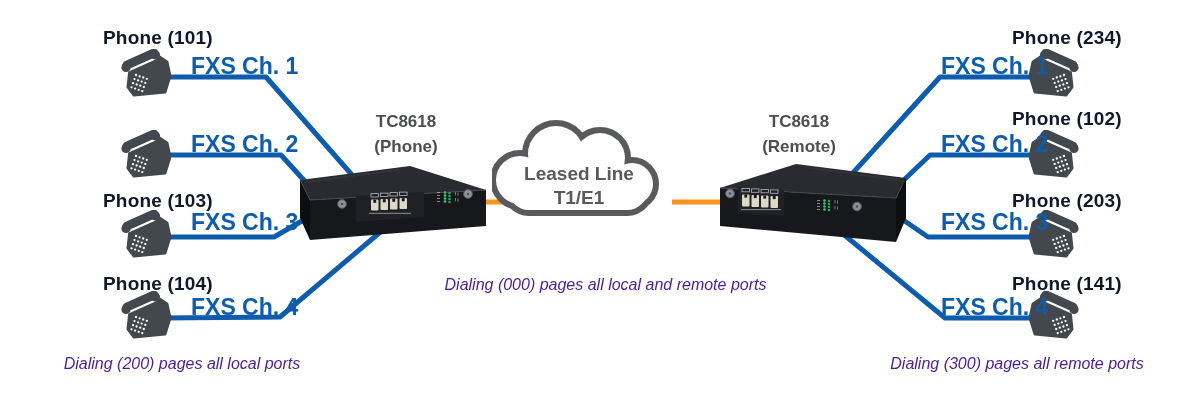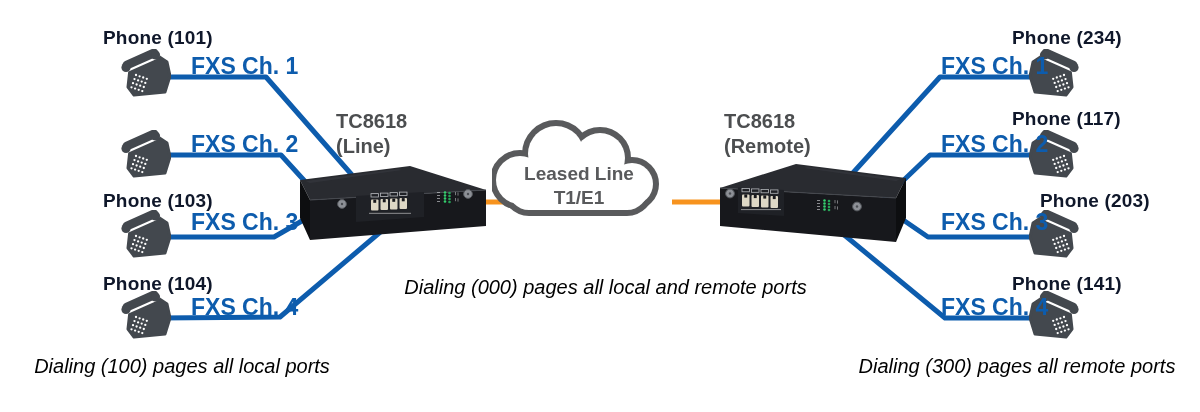--- a/index.html
+++ b/index.html
@@ -8,25 +8,25 @@
     font-family:"Liberation Sans", sans-serif;
   }
   .phone-label{
     position:absolute;font-size:19px;font-weight:bold;color:#0f172a;white-space:nowrap;
     letter-spacing:.2px;
   }
   .fxs-label{
     position:absolute;font-size:23px;font-weight:bold;color:#0d5cad;white-space:nowrap;
   }
   .dev-label{
-    position:absolute;font-size:20px;font-weight:bold;color:#4c4e50;text-align:left;
+    position:absolute;font-size:17px;font-weight:bold;color:#4c4e50;text-align:center;
     line-height:25px;white-space:nowrap;
   }
   .caption{
-    position:absolute;font-size:20px;font-style:italic;color:#000000;text-align:center;
+    position:absolute;font-size:16px;font-style:italic;color:#4c1d95;text-align:center;
     white-space:nowrap;
   }
   .phone-icon{position:absolute;width:52px;height:48px;}
   .phone-icon svg{display:block;width:52px;height:48px;}
   .phone-icon.mirrored svg{transform:scaleX(-1);}
   .lines-layer{position:absolute;left:0;top:0;width:1200px;height:412px;}
   .dev-img{position:absolute;}
   .dev-img svg{display:block;}
   .cloud{position:absolute;left:492px;top:120px;width:172px;height:104px;}
   .cloud svg{display:block;width:172px;height:104px;}
@@ -237,21 +237,21 @@
           <rect x="16" y="48" width="140" height="42" rx="21"></rect>
         </g>
       </g>
       <text x="87" y="60">Leased Line</text>
       <text x="87" y="84">T1/E1</text>
     </svg>
   </div>
 
   <div class="dev-label" style="left:336px;top:109px;width:140px">
     <div>TC8618</div>
-    <div>(Line)</div>
+    <div>(Phone)</div>
   </div>
   <div class="dev-label" style="left:724px;top:109px;width:150px">
     <div>TC8618</div>
     <div>(Remote)</div>
   </div>
 
   <div class="phone-label" style="left:103px;top:27px">Phone (101)</div>
   <div class="phone-icon" style="left:119px;top:49px">
       <svg viewBox="0 0 52 48">
         <use href="#phone-shape"></use>
@@ -283,41 +283,41 @@
   <div class="fxs-label" style="left:191px;top:294px">FXS Ch. 4</div>
 
   <div class="phone-label" style="left:1012px;top:27px">Phone (234)</div>
   <div class="phone-icon mirrored" style="left:1029px;top:49px">
       <svg viewBox="0 0 52 48">
         <use href="#phone-shape"></use>
       </svg>
     </div>
   <div class="fxs-label" style="left:941px;top:53px">FXS Ch. 1</div>
 
-  <div class="phone-label" style="left:1012px;top:108px">Phone (117)</div>
+  <div class="phone-label" style="left:1012px;top:108px">Phone (102)</div>
   <div class="phone-icon mirrored" style="left:1029px;top:130px">
       <svg viewBox="0 0 52 48">
         <use href="#phone-shape"></use>
       </svg>
     </div>
   <div class="fxs-label" style="left:941px;top:131px">FXS Ch. 2</div>
 
-  <div class="phone-label" style="left:1040px;top:190px">Phone (203)</div>
+  <div class="phone-label" style="left:1012px;top:190px">Phone (203)</div>
   <div class="phone-icon mirrored" style="left:1029px;top:210px">
       <svg viewBox="0 0 52 48">
         <use href="#phone-shape"></use>
       </svg>
     </div>
   <div class="fxs-label" style="left:941px;top:209px">FXS Ch. 3</div>
 
   <div class="phone-label" style="left:1012px;top:273px">Phone (141)</div>
   <div class="phone-icon mirrored" style="left:1029px;top:291px">
       <svg viewBox="0 0 52 48">
         <use href="#phone-shape"></use>
       </svg>
     </div>
   <div class="fxs-label" style="left:941px;top:294px">FXS Ch. 4</div>
 
-  <div class="caption" style="left:17px;top:355px;width:330px">Dialing (100) pages all local ports</div>
+  <div class="caption" style="left:17px;top:355px;width:330px">Dialing (200) pages all local ports</div>
   <div class="caption" style="left:398px;top:276px;width:415px">Dialing (000) pages all local and remote ports</div>
   <div class="caption" style="left:852px;top:355px;width:330px">Dialing (300) pages all remote ports</div>
 
 </div>
 
 </body></html>

